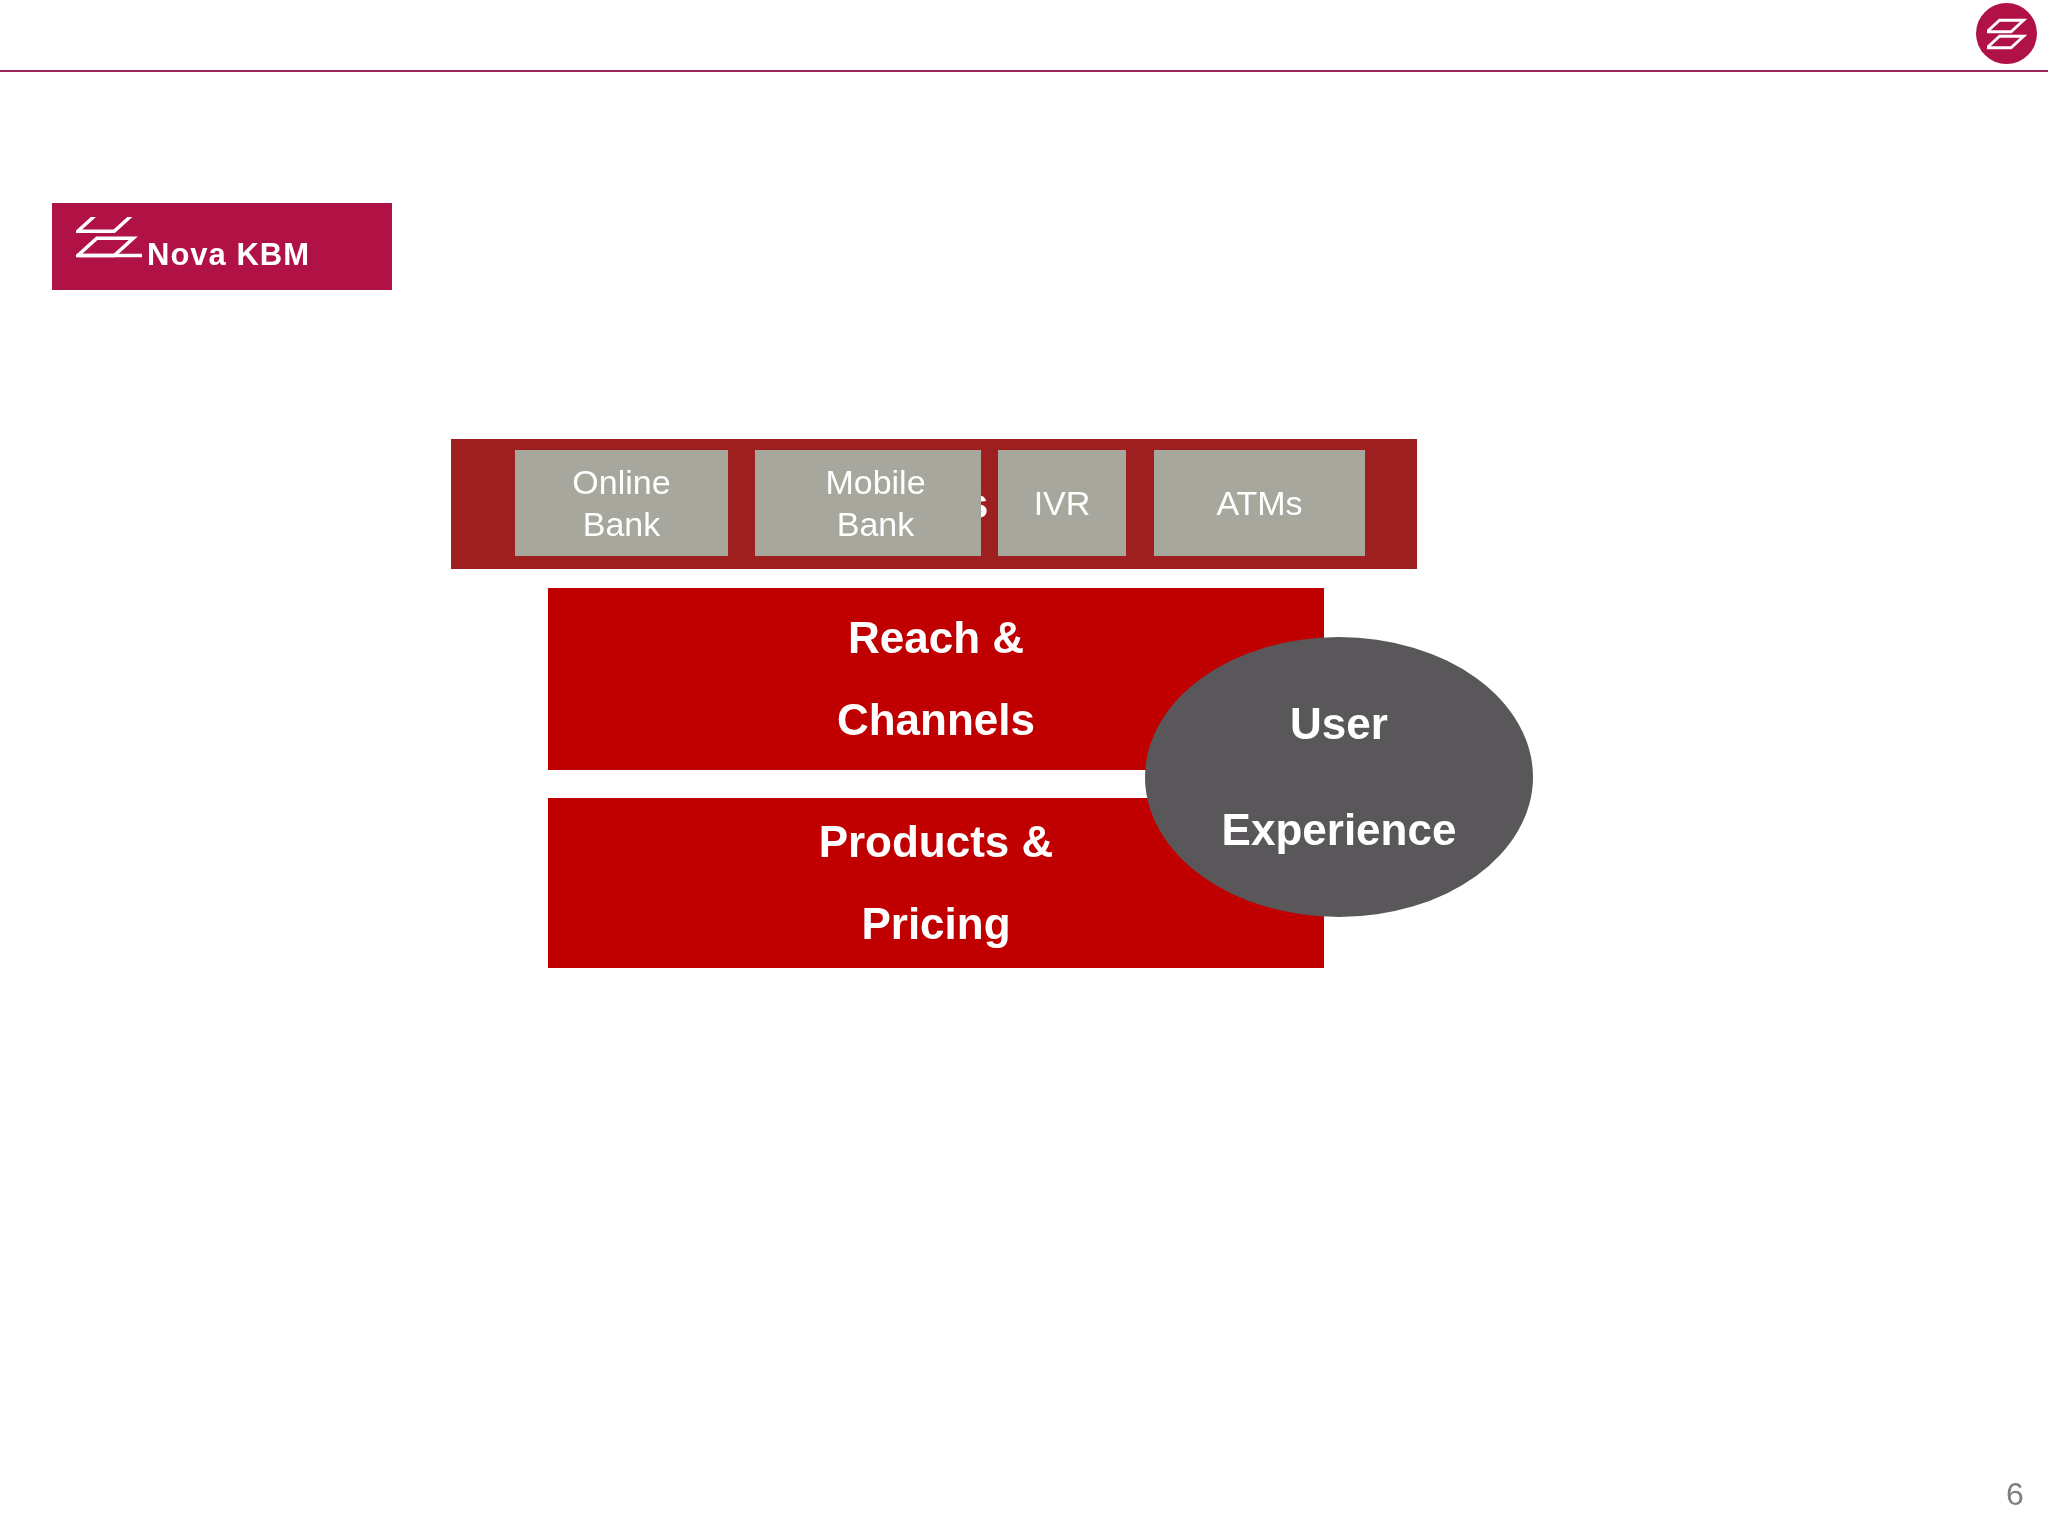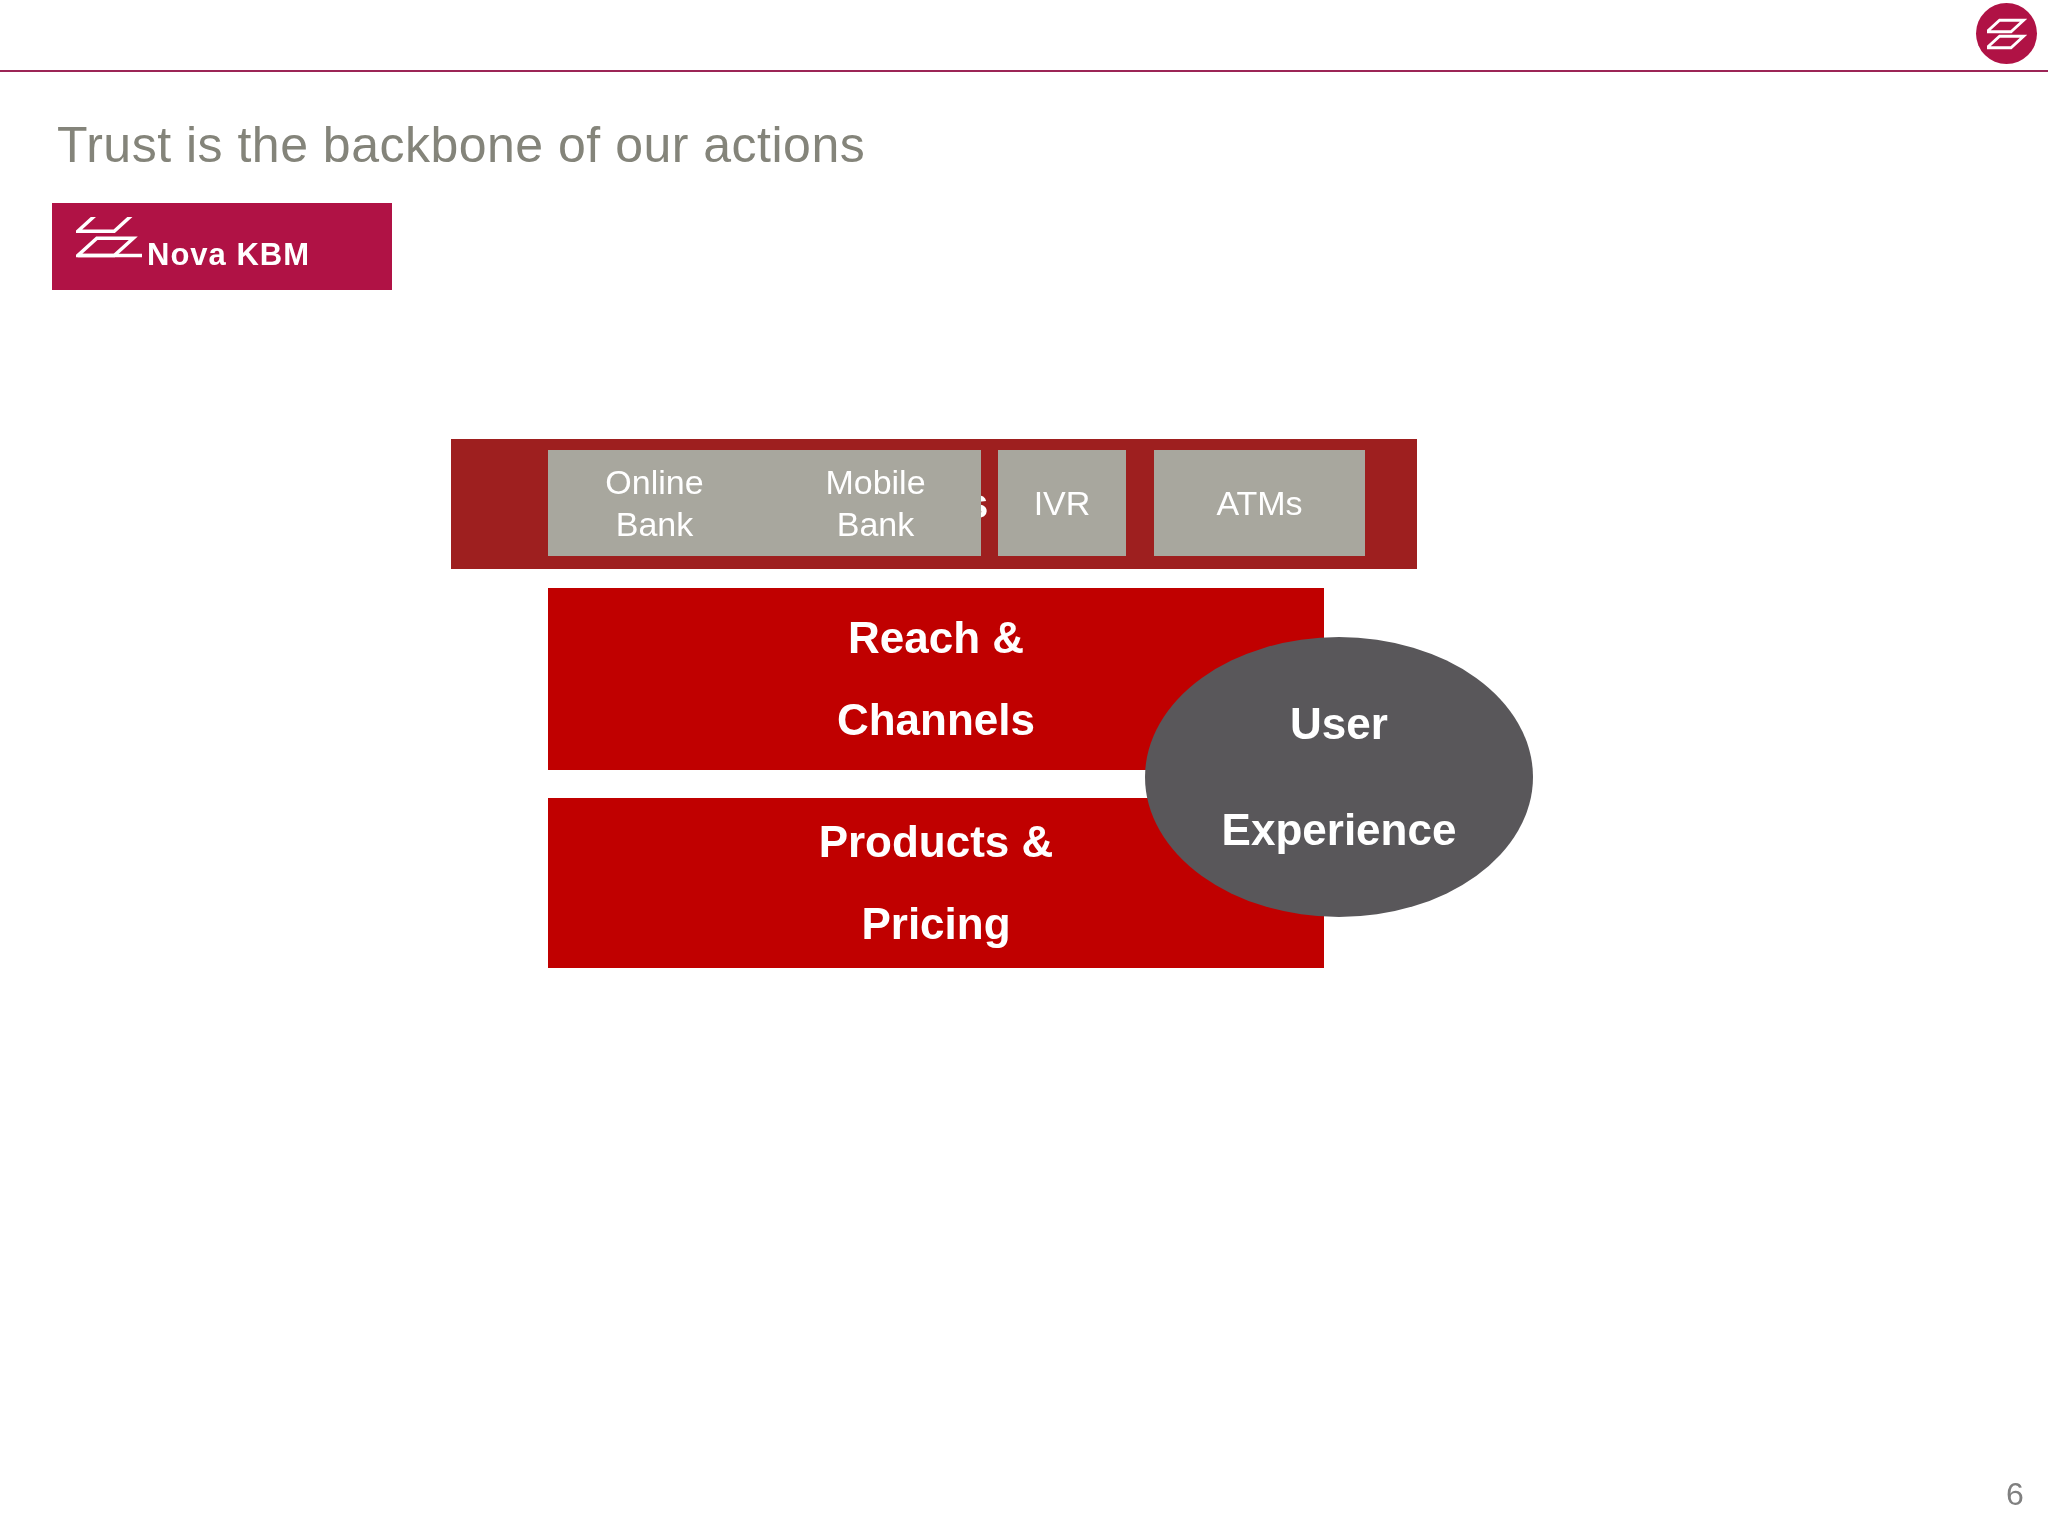--- a/index.html
+++ b/index.html
@@ -68,21 +68,21 @@
     position: absolute;
     top: 11px; height: 106px;
     background: #a8a79e;
     color: #ffffff;
     display: flex; align-items: center; justify-content: center;
     text-align: center;
     font-size: 34px;
     line-height: 42px;
     white-space: pre-line;
   }
-  .box-online { left: 64px;  width: 213px; margin-left: 33px; }
+  .box-online { left: 64px;  width: 213px; }
   .box-mobile { left: 304px; width: 211px; padding-left: 15px; }
   .box-ivr    { left: 547px; width: 128px; }
   .box-atms   { left: 703px; width: 211px; }
   .red-bar {
     position: absolute;
     left: 548px;
     width: 776px;
     background: #c00000;
     color: #ffffff;
     display: flex; flex-direction: column;
@@ -124,21 +124,20 @@
 
   <div class="header-rule"></div>
 
   <div class="circle-logo">
     <svg class="mark" width="40" height="32" viewBox="0 0 70 54" fill="none">
       <polygon points="0,23 22,3 64,3 42,23" stroke="#ffffff" stroke-width="5" fill="none"></polygon>
       <polygon points="0,51 22,31 64,31 42,51" stroke="#ffffff" stroke-width="5" fill="none"></polygon>
     </svg>
   </div>
 
-  <div class="slide-title">Trust is the backbone of our actions</div>
 
   <div class="nova-logo">
     <svg class="mark" width="66" height="58" viewBox="0 0 76 60" fill="none">
       <polygon points="2,41 24,21 66,21 44,41" stroke="#ffffff" stroke-width="4" fill="none"></polygon>
       <polygon points="2,13 24,-7 66,-7 44,13" stroke="#ffffff" stroke-width="4" fill="none"></polygon>
       <line x1="2" y1="41" x2="76" y2="41" stroke="#ffffff" stroke-width="4"></line>
     </svg>
     <span class="nova-text">Nova KBM</span>
   </div>
 

